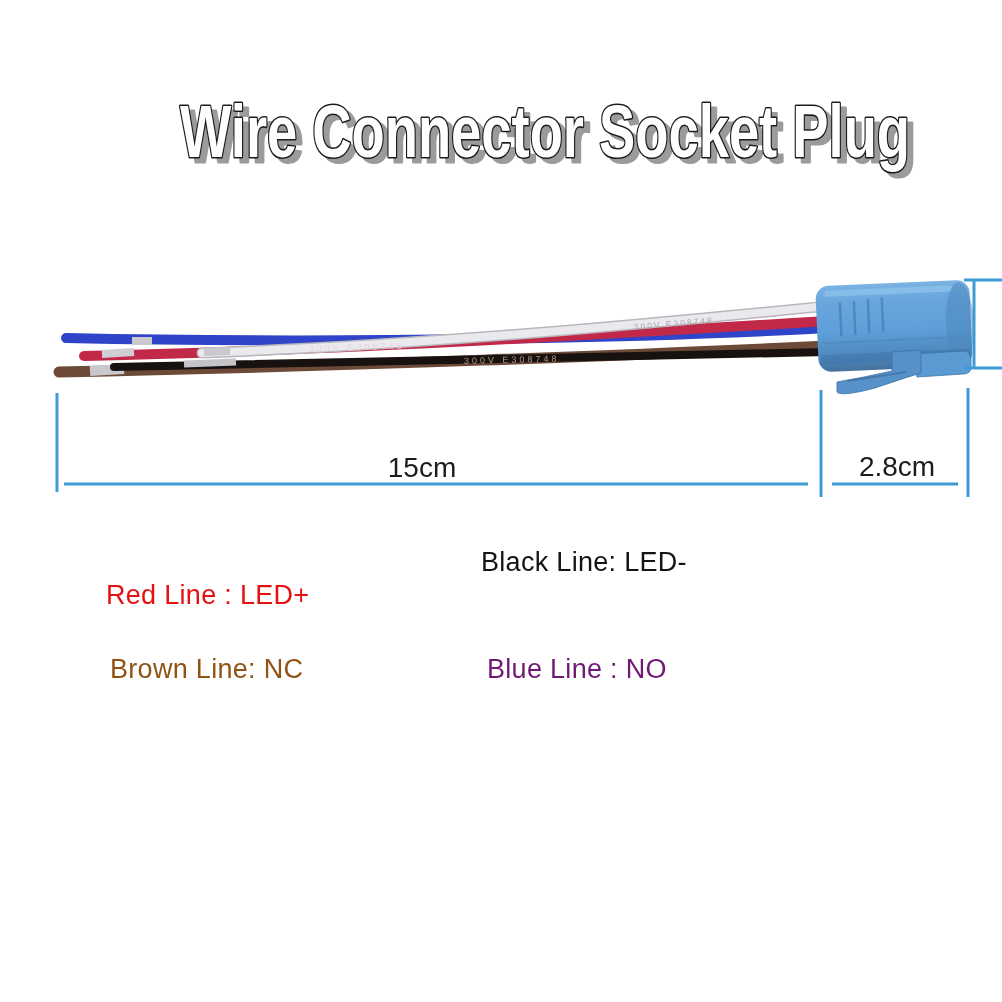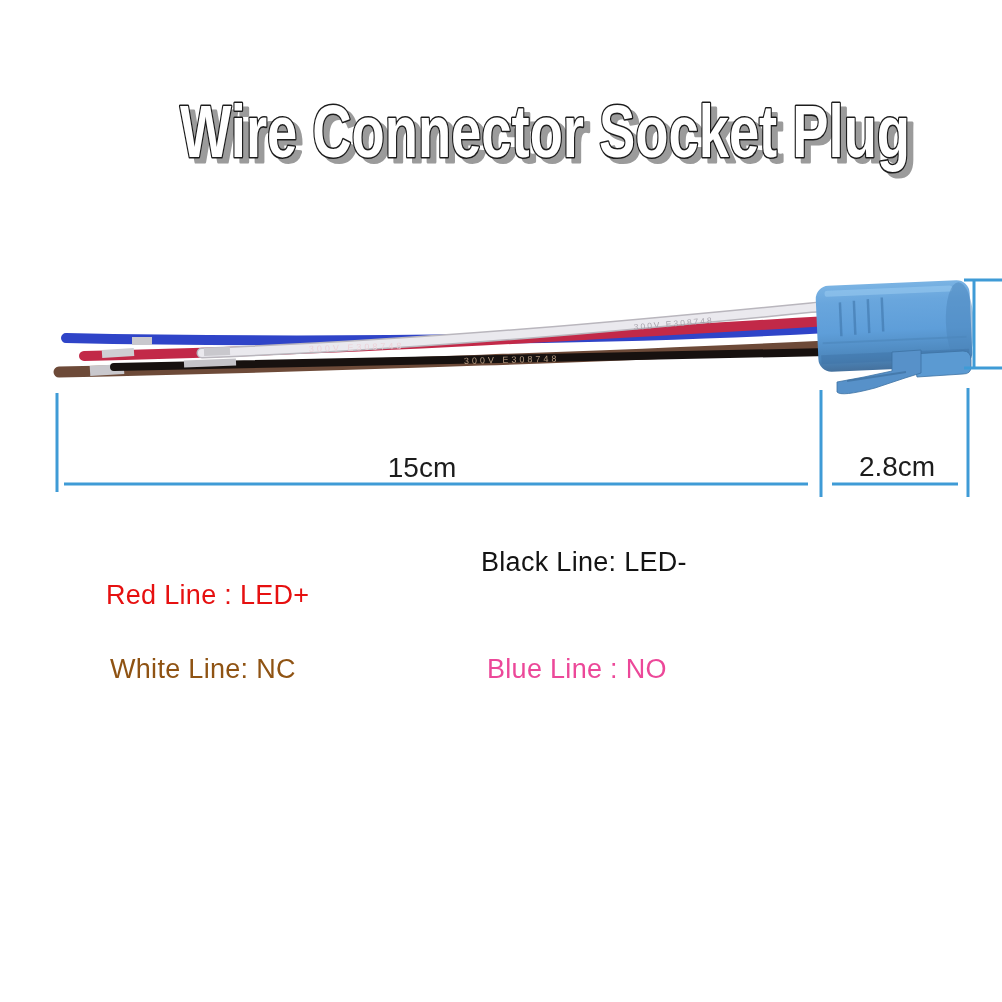--- a/index.html
+++ b/index.html
@@ -4,21 +4,21 @@
 <style>
   html,body{margin:0;padding:0;background:#ffffff;}
   body{width:1002px;height:1002px;font-family:"Liberation Sans",sans-serif;}
   .stage{position:relative;width:1002px;height:1002px;background:#ffffff;overflow:hidden;margin-left:44px;}
   .abs{position:absolute;}
   .legend-label{position:absolute;font-size:27px;line-height:46px;white-space:nowrap;
     font-family:"Liberation Sans",sans-serif;letter-spacing:0.3px;}
   .legend-red{color:#e61010;}
   .legend-black{color:#141414;}
   .legend-brown{color:#8f5313;}
-  .legend-blue{color:#ec4899;}
+  .legend-blue{color:#701a75;}
   .legend-white{color:#ffffff;-webkit-text-stroke:1.6px #9c9c9c;
     text-shadow:0 0 1px #b5b5b5;}
   svg text{font-family:"Liberation Sans",sans-serif;}
   .dim-label{font-size:28px;fill:#1c1c1c;}
 </style>
 </head>
 <body>
 
 <div class="stage">
 
@@ -90,16 +90,16 @@
       <line x1="920" y1="280" x2="958" y2="280"></line>
       <line x1="920" y1="368" x2="958" y2="368"></line>
     </g>
     <text class="dim-label" x="378" y="477" text-anchor="middle">15cm</text>
     <text class="dim-label" x="853" y="476" text-anchor="middle">2.8cm</text>
     <text class="dim-label" x="976" y="322" text-anchor="middle" font-size="32" transform="rotate(90 976 322)" dominant-baseline="central">2cm</text>
   </svg>
 
   <div class="legend-label legend-red" style="left:62px;top:572px;">Red Line : LED+</div>
   <div class="legend-label legend-black" style="left:437px;top:539px;">Black Line: LED-</div>
-  <div class="legend-label legend-brown" style="left:66px;top:646px;">White Line: NC</div>
+  <div class="legend-label legend-brown" style="left:66px;top:646px;">Brown Line: NC</div>
   <div class="legend-label legend-blue" style="left:443px;top:646px;">Blue Line : NO</div>
 
 </div>
 
 </body></html>

